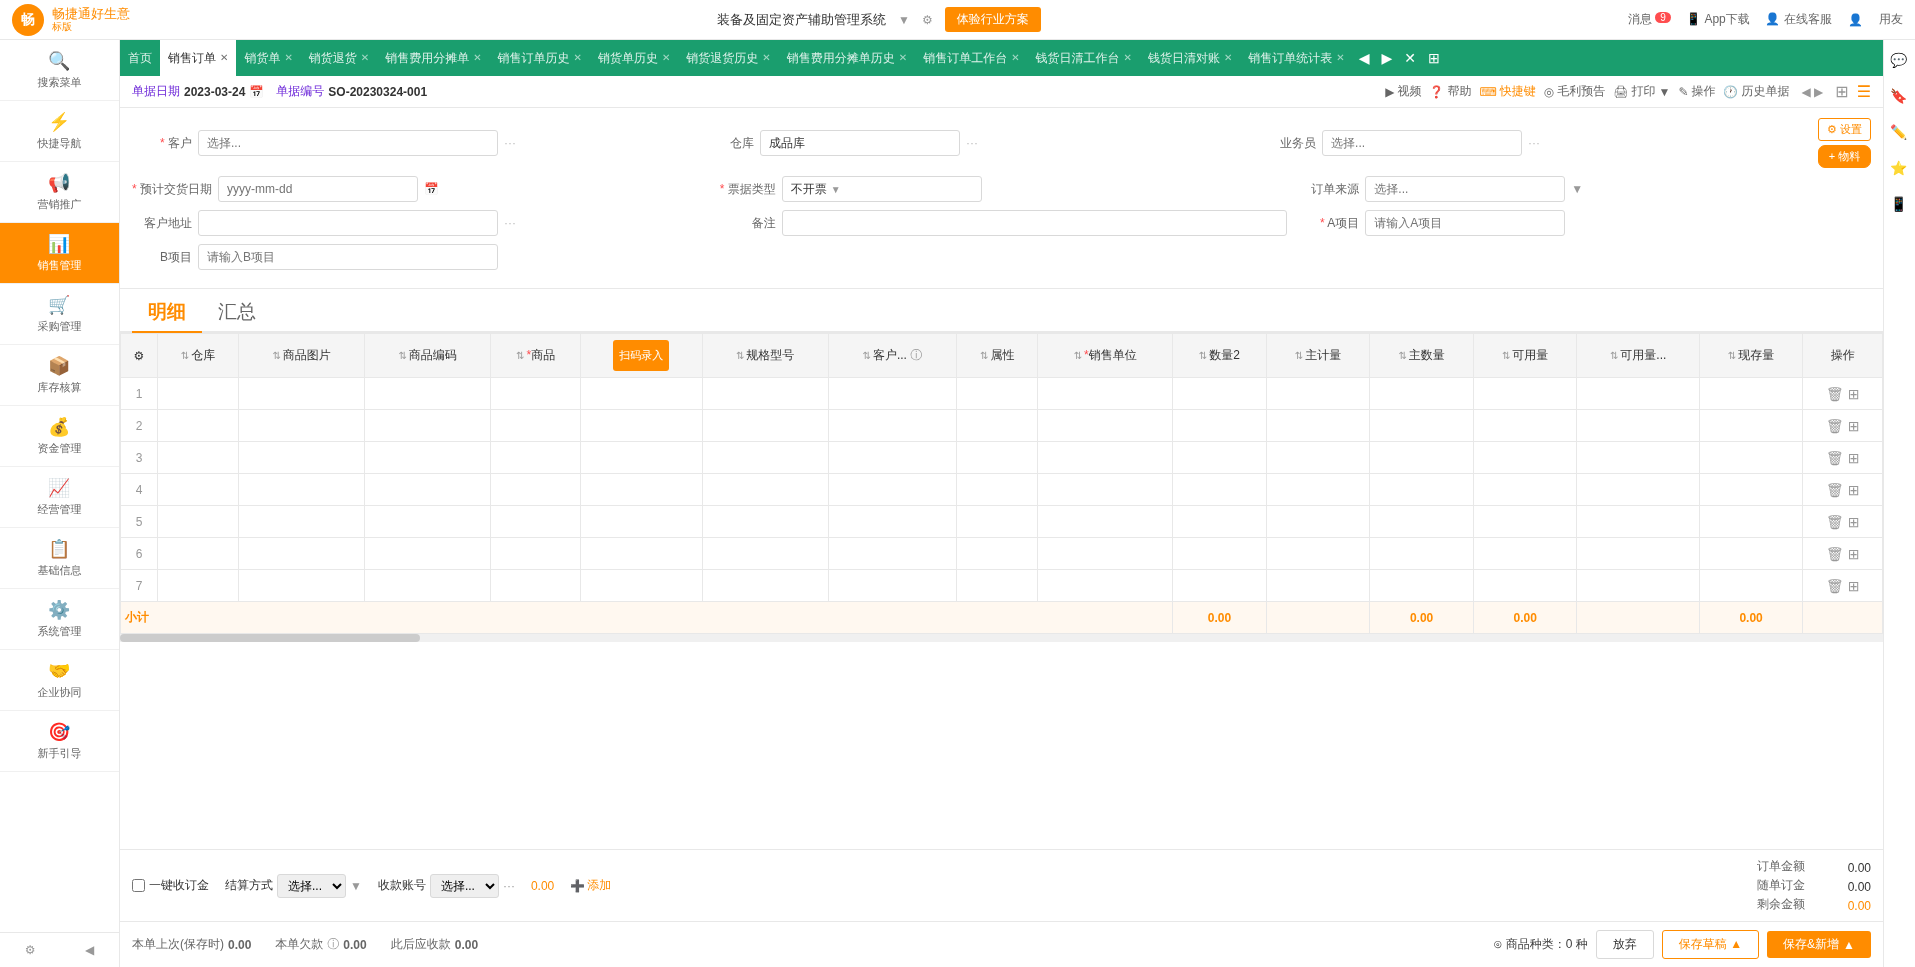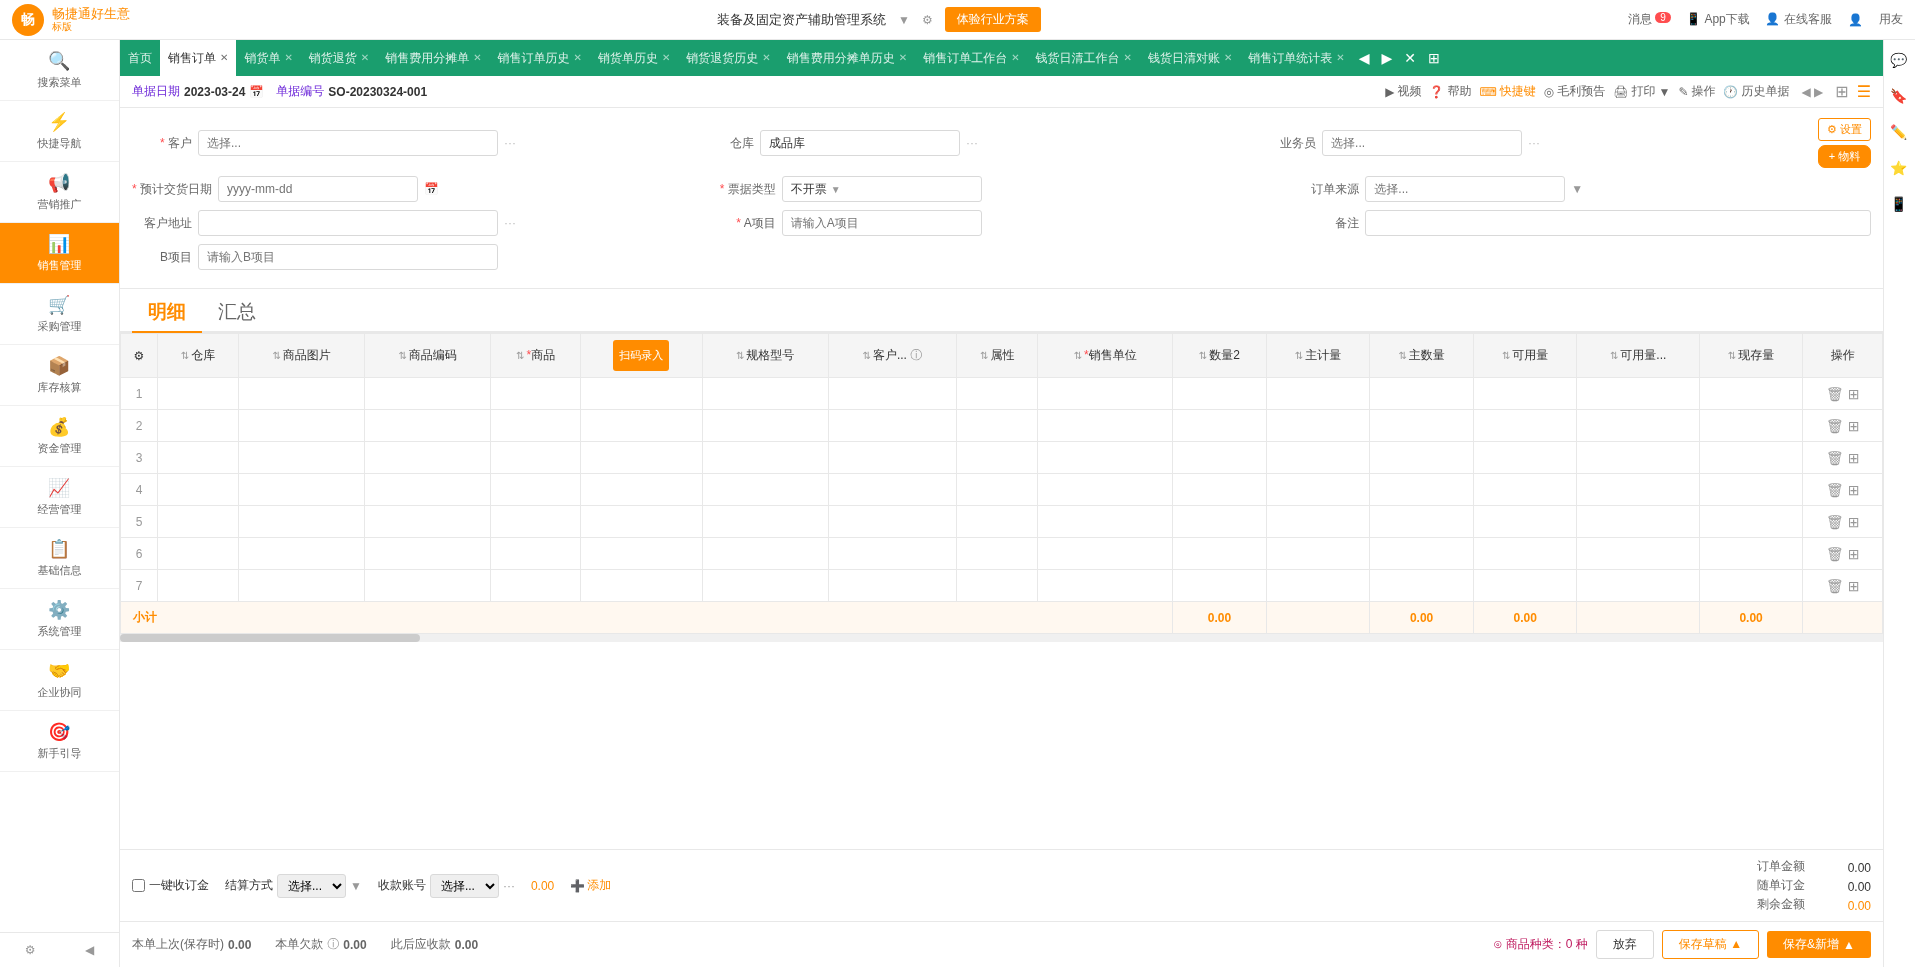--- a/index.html
+++ b/index.html
@@ -390,21 +390,21 @@
       gap: 24px;
       font-size: 12px;
       color: #666;
     }
     .footer-info span { display: flex; align-items: center; gap: 4px; }
     .footer-actions {
       display: flex;
       gap: 8px;
       align-items: center;
     }
-    .footer-sku { font-size: 12px; color: #be185d; }
+    .footer-sku { font-size: 12px; color: #404040; }
     .btn-discard {
       border: 1px solid #d9d9d9;
       background: #fff;
       color: #333;
       padding: 5px 16px;
       border-radius: 3px;
       cursor: pointer;
       font-size: 12px;
     }
     .btn-save-draft {
@@ -704,26 +704,26 @@
           </div>
         </div>
 
         <div class="form-row">
           <div class="field-group">
             <span class="field-label">客户地址</span>
             <input class="field-input" type="text" style="max-width: 300px;">
             <span class="field-more">···</span>
           </div>
           <div class="field-group">
+            <span class="field-label">备注</span>
+            <input class="field-input" type="text" style="flex: 2 1 0%;">
+          </div>
+          <div class="field-group">
             <span class="field-label required">A项目</span>
             <input class="field-input" type="text" style="max-width: 200px;" placeholder="请输入A项目">
-          </div>
-          <div class="field-group">
-            <span class="field-label">备注</span>
-            <input class="field-input" type="text" style="flex: 2 1 0%;">
           </div>
         </div>
 
         <div class="form-row">
           <div class="field-group">
             <span class="field-label" style="min-width:60px;">B项目</span>
             <input class="field-input" type="text" style="max-width: 300px;" placeholder="请输入B项目">
           </div>
         </div>
       </div>
@@ -959,21 +959,21 @@
               <td></td>
               <td>
                   <div class="action-icons">
                     <span class="action-icon">🗑</span>
                     <span class="action-icon">⊞</span>
                   </div>
                 </td>
             </tr>
 
             <tr class="subtotal-row">
-              <td colspan="10" style="text-align:left;padding-left:12px;color:#ff8c00;font-weight:bold;">
+              <td colspan="10" style="text-align:left;padding-left:4px;color:#ff8c00;font-weight:bold;">
                 <span>小计</span>
               </td>
               <td class="subtotal-zero">0.00</td>
               <td></td>
               <td class="subtotal-zero">0.00</td>
               <td class="subtotal-zero">0.00</td>
               <td></td>
               <td class="subtotal-zero">0.00</td>
               <td></td>
             </tr>

